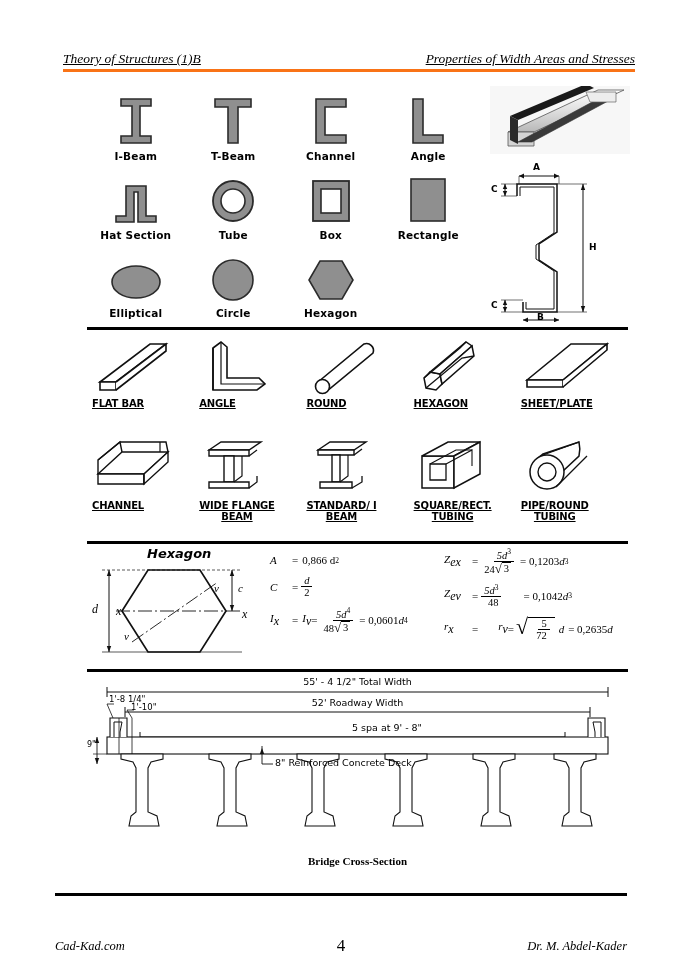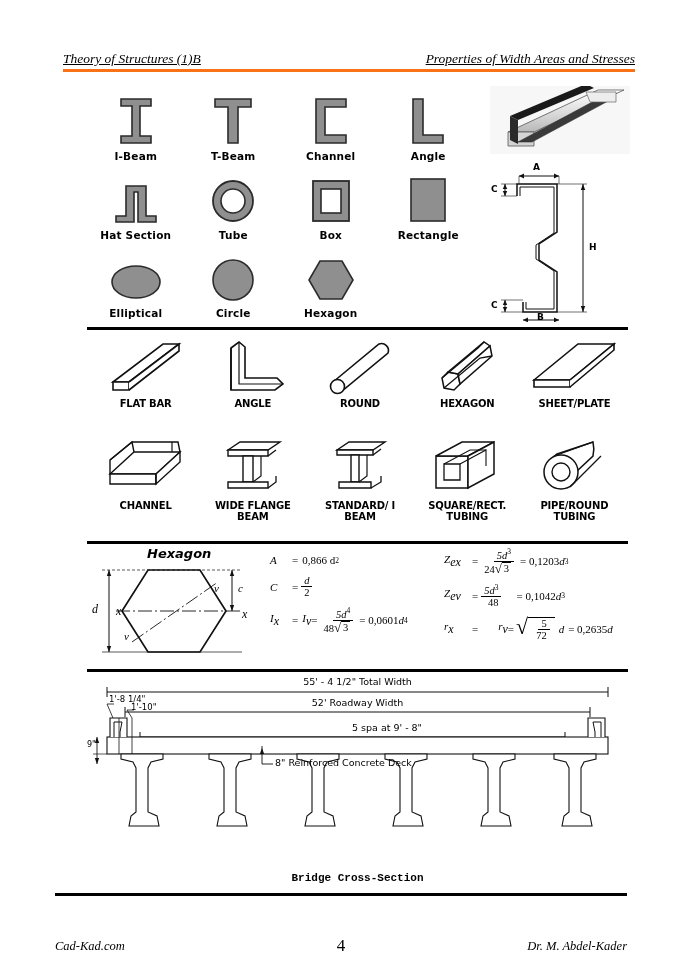--- a/index.html
+++ b/index.html
@@ -61,21 +61,21 @@
   
   .zdim{position:absolute;left:487px;top:162px;width:150px;height:160px;}
   .zdim .t{position:absolute;font-size:9px;font-weight:bold;font-family:"DejaVu Sans",sans-serif;}
 
   
   .p2{position:absolute;left:92px;top:336px;width:536px;height:200px;}
   .p2row{position:absolute;left:0;width:100%;height:98px;display:grid;
          grid-template-columns:repeat(5,1fr);}
   .p2r1{top:0;}
   .p2r2{top:102px;}
-  .p2cell{position:relative;display:flex;flex-direction:column;align-items:center;justify-content:flex-start;}
+  .p2cell{position:relative;display:flex;flex-direction:column;align-items:flex-start;justify-content:flex-start;text-decoration:underline;}
   .p2art{height:62px;display:flex;align-items:center;justify-content:center;}
   .p2lab{font-size:10px;font-weight:bold;text-align:center;line-height:11px;
          font-family:"DejaVu Sans",sans-serif;letter-spacing:-.2px;}
 
   
   .p3{position:absolute;left:92px;top:546px;width:536px;height:118px;}
   .hex-title{position:absolute;left:55px;top:0;font-size:13px;font-weight:bold;
              font-style:italic;font-family:"DejaVu Sans",sans-serif;}
   .hexfig{position:absolute;left:0;top:16px;width:165px;height:98px;}
   .eqL{position:absolute;left:178px;top:8px;width:190px;
@@ -90,22 +90,22 @@
   .frac .den{padding:0 3px;font-size:10.5px;}
   .sqrt{display:inline-flex;align-items:stretch;}
   .sqrt .rad{font-size:13px;line-height:1;}
   .sqrt .body{border-top:1px solid #000;padding:0 2px;}
   sub{font-size:12px;}
   sup{font-size:7.5px;}
 
   
   .p4{position:absolute;left:87px;top:676px;width:541px;height:200px;}
   .bdim{position:absolute;font-size:9.5px;font-family:"DejaVu Sans",sans-serif;white-space:nowrap;}
-  .bcap{position:absolute;left:50%;transform:translateX(-50%);top:196px;
-        font-size:11px;font-weight:bold;font-family:Liberation Mono, monospace;}
+  .bcap{position:absolute;left:50%;transform:translateX(-50%);top:179px;
+        font-size:11px;font-weight:bold;font-family:Liberation Serif, serif;}
 </style>
 </head>
 <body>
 
 <div class="page">
 
   <div class="hdr">
     <div class="hdr-l">Theory of Structures (1)B</div>
     <div class="hdr-r">Properties of Width Areas and Stresses</div>
   </div>
@@ -510,21 +510,21 @@
           <span class="sym">d</span>
           <sup>3</sup>
       </div>
       <div class="eqrow">
         <span class="sym" style="width:28px"><span>Z</span><sub>ev</sub></span>
         <span>=</span>
         <span class="frac">
           <span class="num"><span class="sym">5d</span><sup>3</sup></span>
           <span class="den">48</span>
         </span>
-        <span style="margin-left:12px">= 0,1042</span>
+        <span style="margin-left:19px">= 0,1042</span>
           <span class="sym">d</span>
           <sup>3</sup>
       </div>
       <div class="eqrow">
         <span class="sym" style="width:28px"><span>r</span><sub>x</sub></span>
         <span>=</span>
         <span class="sym" style="margin-left:20px"><span>r</span><sub>v</sub></span>
         <span>=</span>
         <span class="sqrt" style="margin-left:2px">
           <span class="rad" style="font-size:22px;line-height:.9">√</span>

